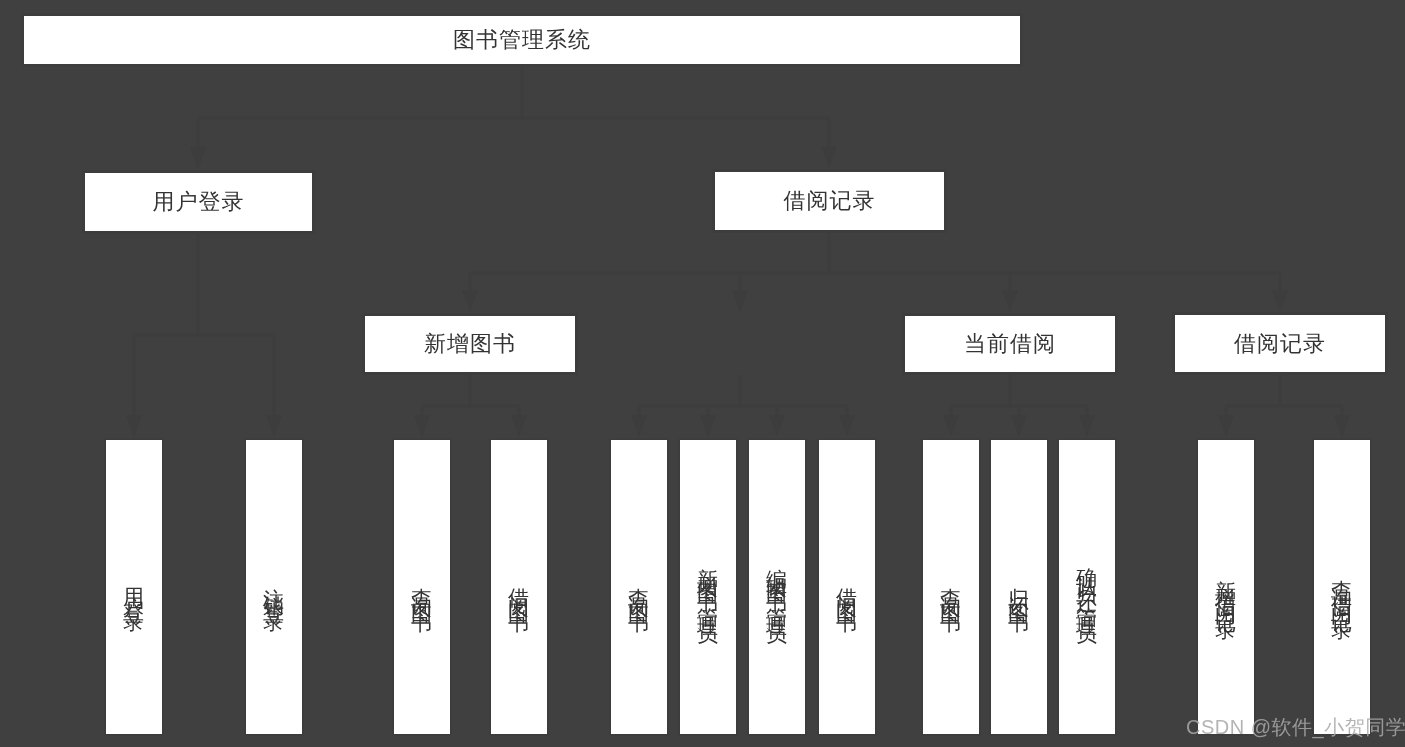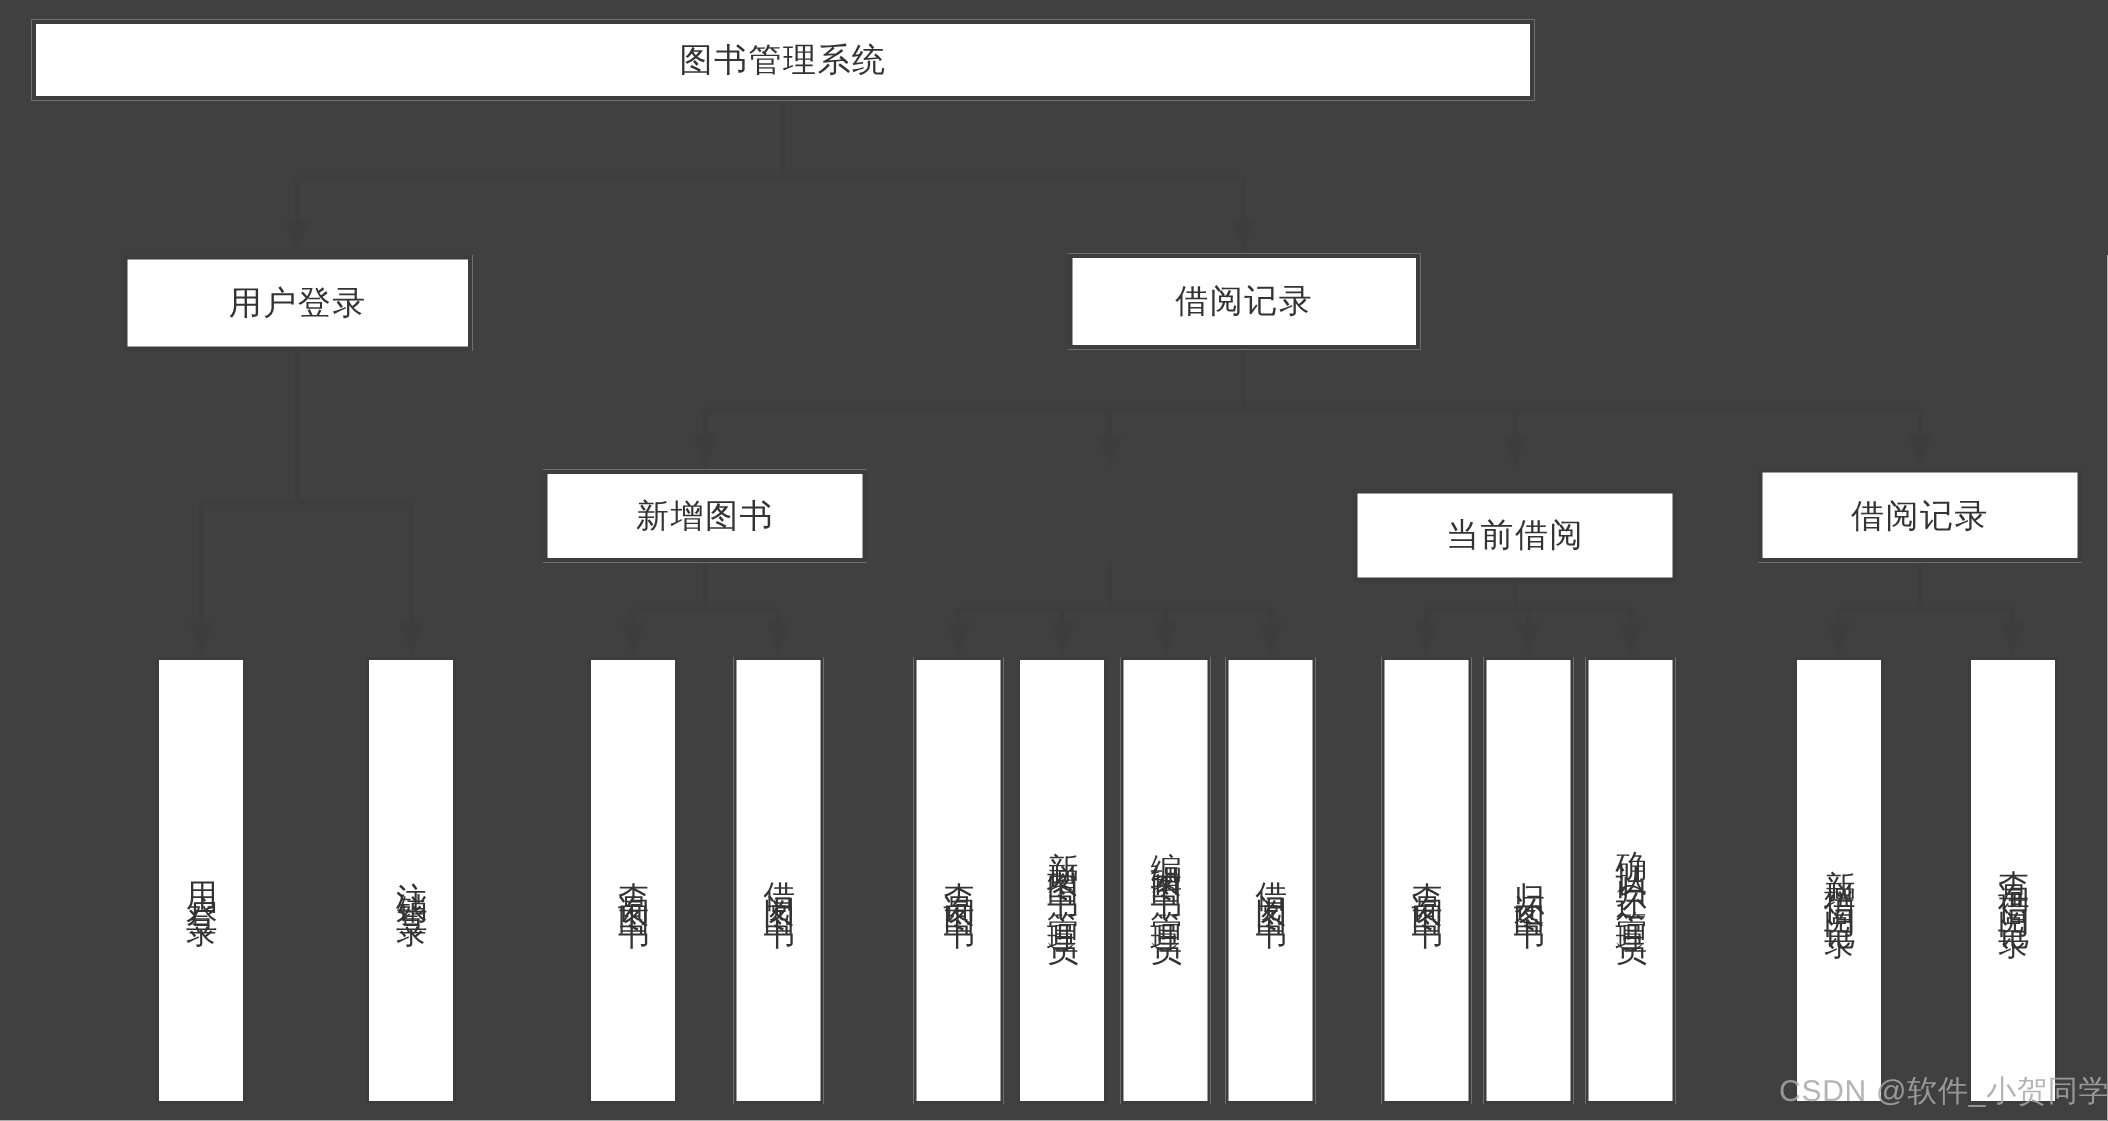--- a/index.html
+++ b/index.html
@@ -95,21 +95,21 @@
       M1218,415 L1234,415 L1226,437 Z
       M1334,415 L1350,415 L1342,437 Z"></path>
   </svg>
 
   <div class="node" style="left:21px; top:13px; width:1002px; height:54px;">图书管理系统</div>
 
   <div class="node" style="left:82px; top:170px; width:233px; height:64px;">用户登录</div>
   <div class="node" style="left:712px; top:169px; width:235px; height:64px;">借阅记录</div>
 
   <div class="node" style="left:362px; top:313px; width:216px; height:62px;">新增图书</div>
-  <div class="node" style="left:902px; top:326px; width:216px; height:62px;">当前借阅</div>
+  <div class="node" style="left:902px; top:313px; width:216px; height:62px;">当前借阅</div>
   <div class="node" style="left:1172px; top:312px; width:216px; height:63px;">借阅记录</div>
 
   <div class="node leaf" style="left:104px; top:438px; width:60px; height:298px;">
     <span class="vtext">用户登录</span>
   </div>
   <div class="node leaf" style="left:244px; top:438px; width:60px; height:298px;">
     <span class="vtext">注销登录</span>
   </div>
 
   <div class="node leaf" style="left:392px; top:438px; width:60px; height:298px;">

